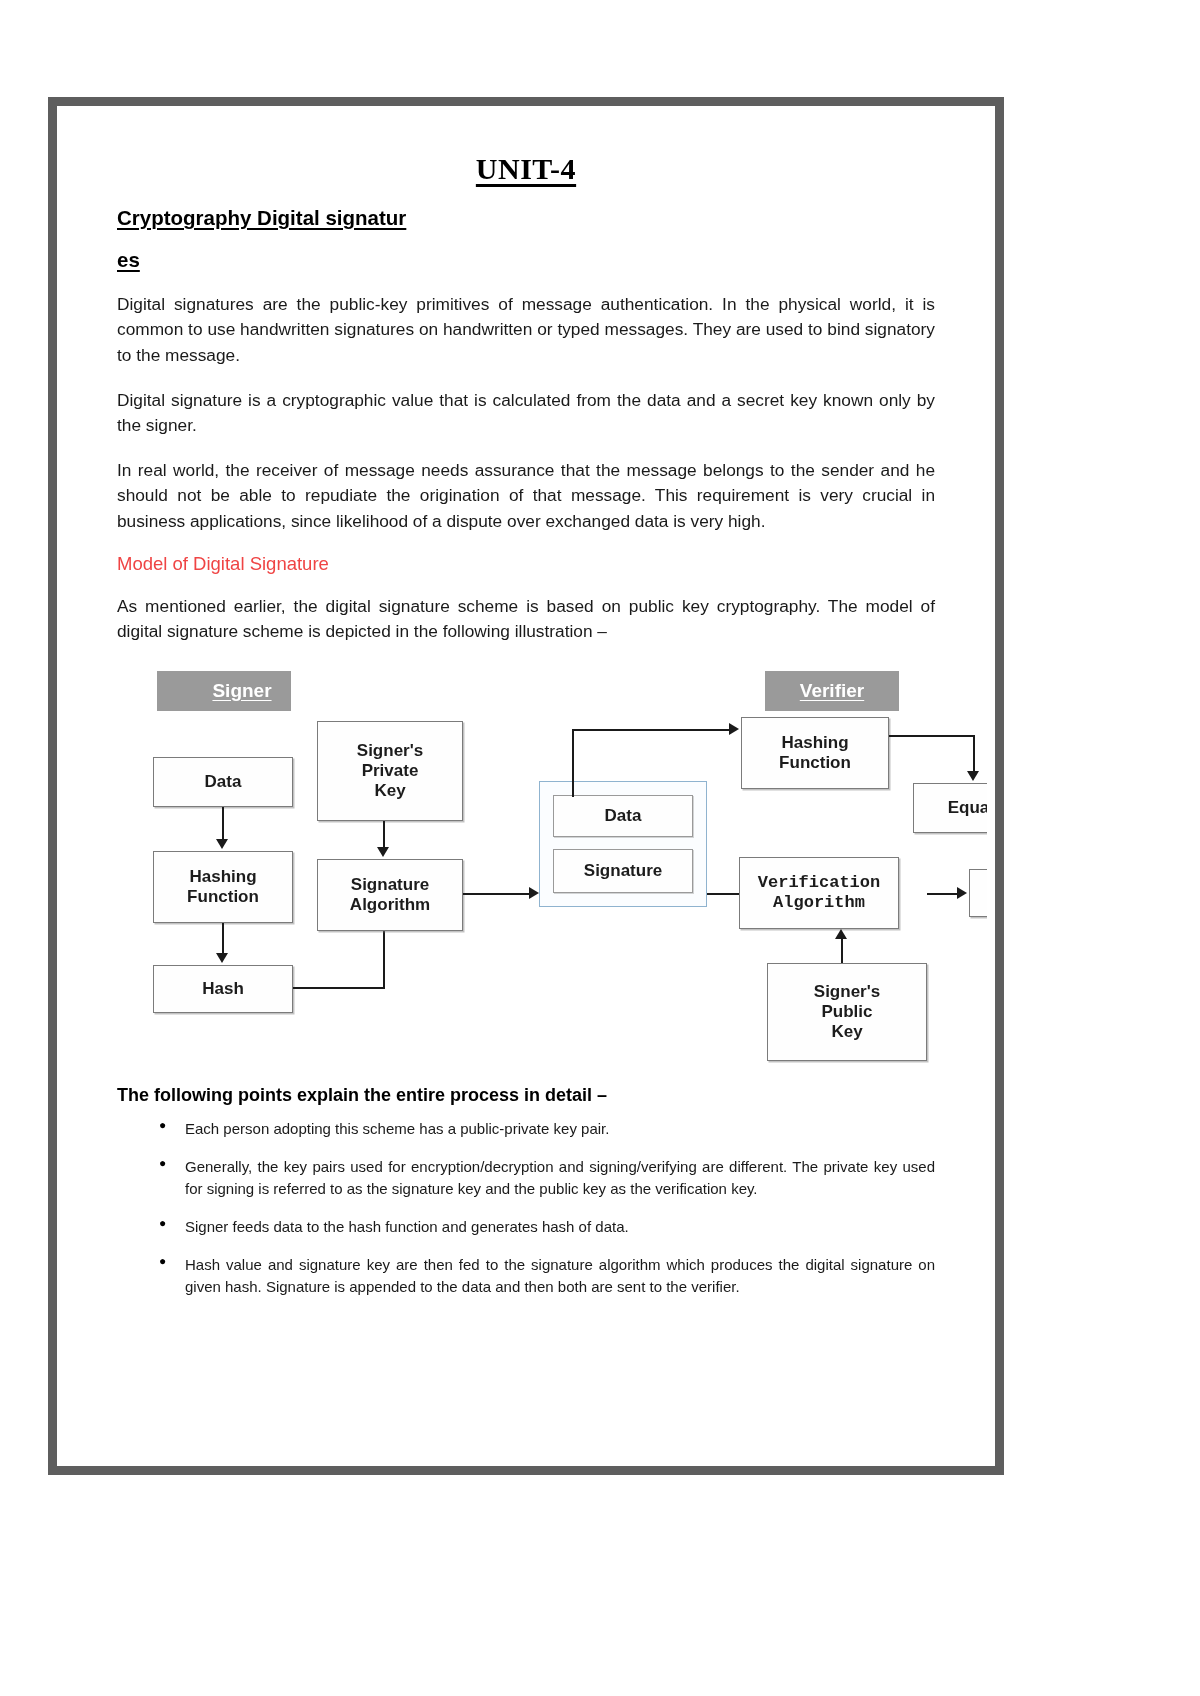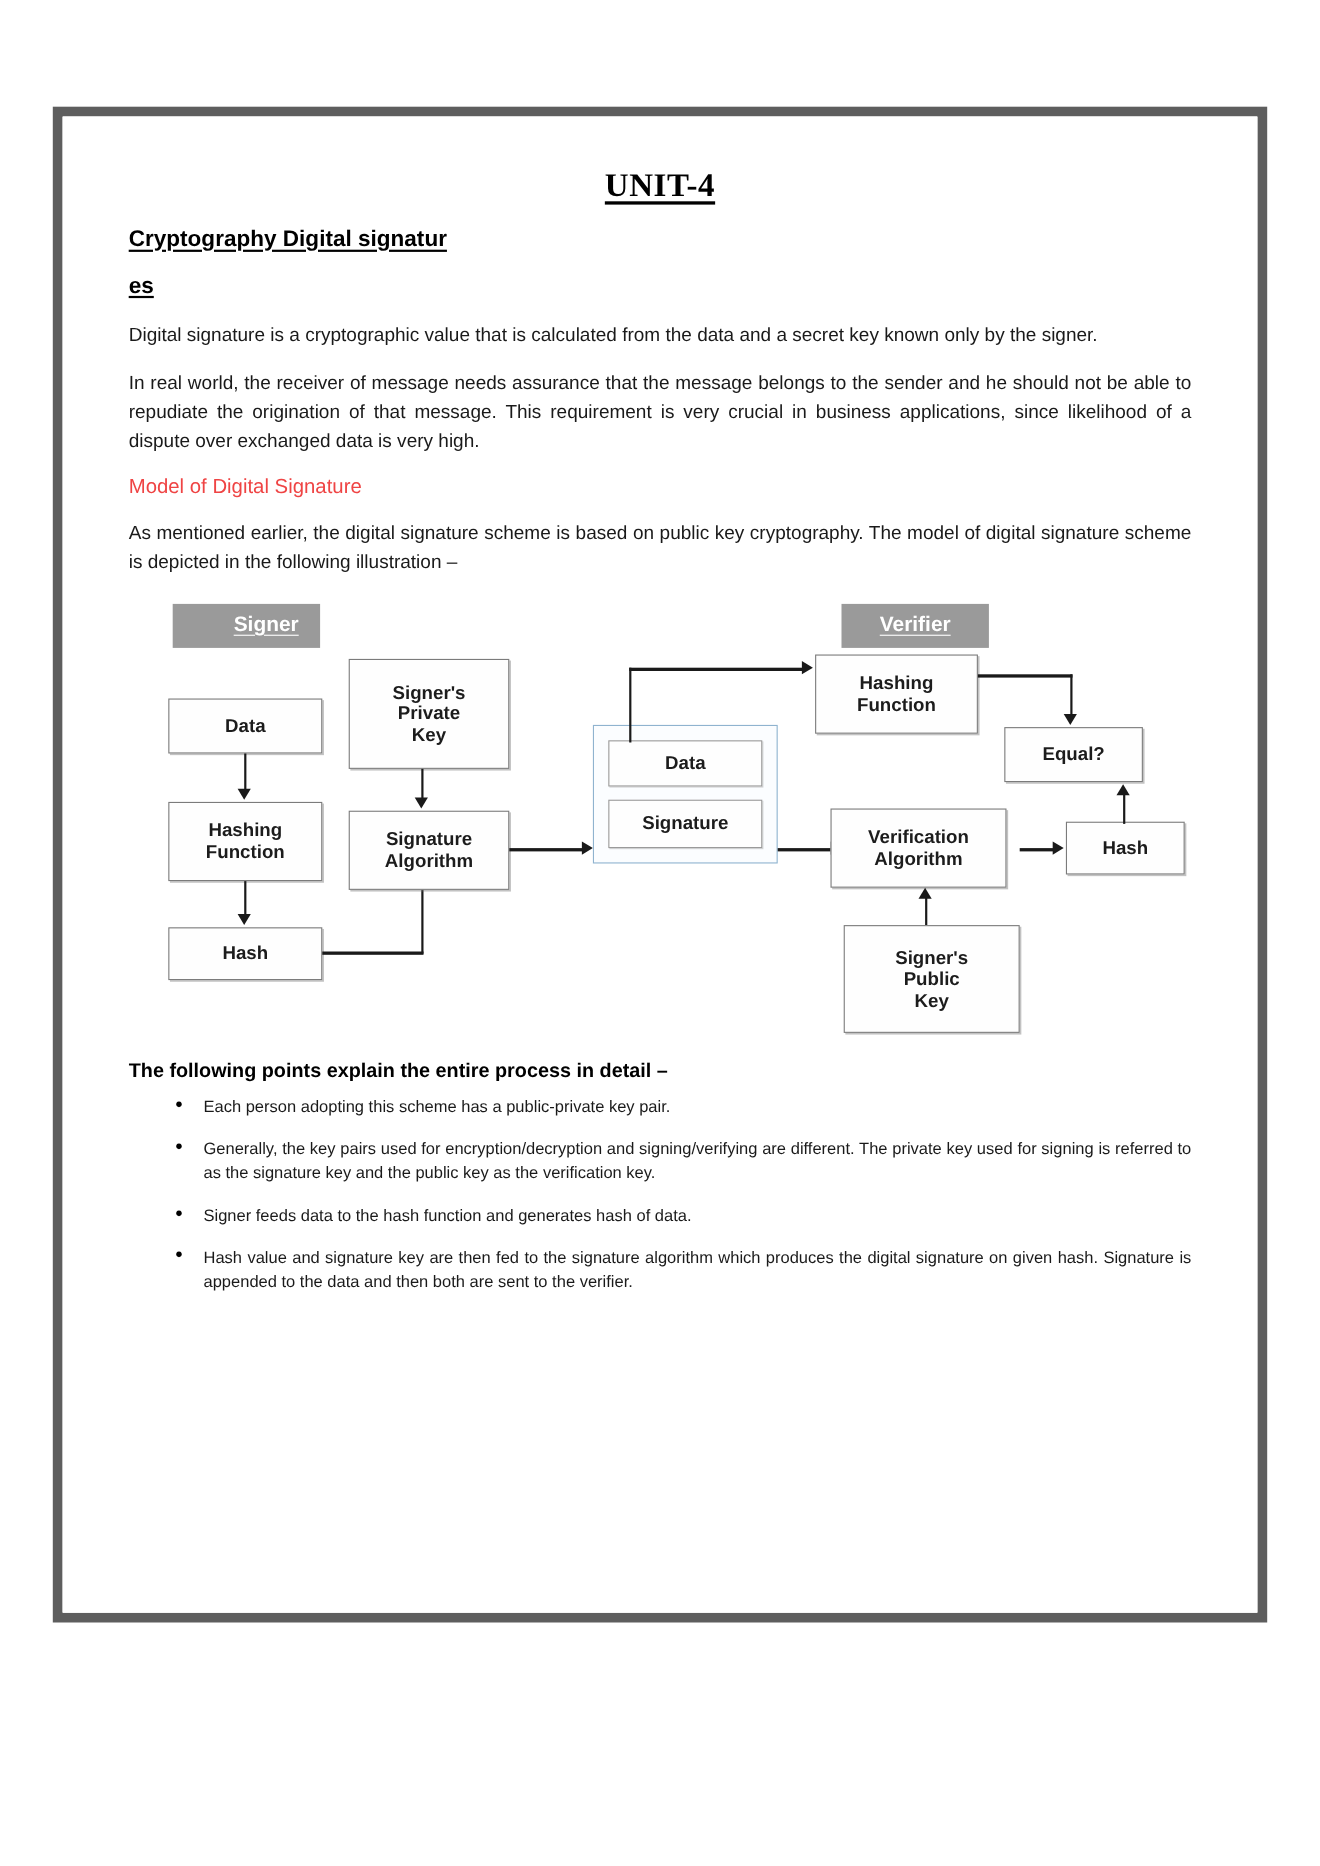--- a/index.html
+++ b/index.html
@@ -11,21 +11,21 @@
     width: 1200px; height: 1696px;
     font-family: "Liberation Sans", sans-serif;
     position: relative;
     overflow: hidden;
   }
 
   
   #page-frame {
     position: absolute;
     left: 48px; top: 97px;
-    width: 1104px; height: 1378px;
+    width: 956px; height: 1378px;
     border: 9px solid #5e5e5e;
     background: #ffffff;
   }
   #page-inner {
     position: absolute;
     left: 0; top: 0; right: 0; bottom: 0;
     background: #ffffff;
     border: 8px solid #ffffff;
     padding: 38px 52px 10px 52px;
     overflow: hidden;
@@ -162,20 +162,21 @@
 
     <h1 class="doc-title">UNIT-4</h1>
 
     <div class="sec-heading">
       <span class="u">Cryptography Digital signatur</span>
     </div>
     <div class="sec-heading" style="margin-bottom:14px;">
       <span class="u">es</span>
     </div>
 
+    <p class="body">Digital signatures are the public-key primitives of message authentication. In the physical world, it is common to use handwritten signatures on handwritten or typed messages. They are used to bind signatory to the message.</p>
     <p class="body">Digital signature is a cryptographic value that is calculated from the data and a secret key known only by the signer.</p>
     <p class="body last">In real world, the receiver of message needs assurance that the message belongs to the sender and he should not be able to repudiate the origination of that message. This requirement is very crucial in business applications, since likelihood of a dispute over exchanged data is very high.</p>
 
     <div class="blue-head">Model of Digital Signature</div>
 
     <p class="body" style="margin-bottom:0;"><span>As mentioned earlier, the digital signature scheme is based on public key cryptography. The model of digital signature scheme is depicted in the </span><span class="bold-inline">following illustration –</span></p>
 
     <div id="diagram">
 
       <div class="dlabel" style="left:22px; top:12px; width:134px; height:40px;padding-left:36px;">
@@ -243,21 +244,21 @@
       <div class="seg-v" style="left:838px; top:76px; height:38px;"></div>
       <div class="head-down" style="left:832px; top:112px;"></div>
 
       <div class="dbox" style="left:778px; top:124px; width:126px; height:50px;">
           <span>Equal?</span>
         </div>
 
       <div class="seg-h" style="left:572px; top:234px; width:50px;"></div>
       <div class="head-right" style="left:620px; top:228px;"></div>
 
-      <div class="dbox" style="left:620px; top:198px; width:160px; height:72px;">
+      <div class="dbox" style="left:604px; top:198px; width:160px; height:72px;font-family:Liberation Mono, monospace;">
           <span style="white-space:pre-line">Verification
 Algorithm</span>
         </div>
 
       <div class="seg-v" style="left:706px; top:278px; height:26px;"></div>
       <div class="head-up" style="left:700px; top:270px;"></div>
       <div class="dbox" style="left:632px; top:304px; width:160px; height:98px;">
           <span style="white-space:pre-line">Signer's
 Public
 Key</span>

